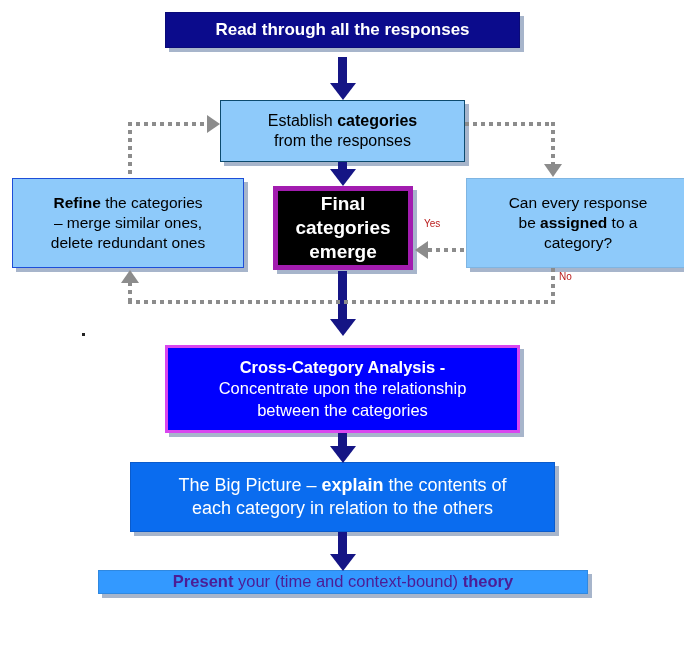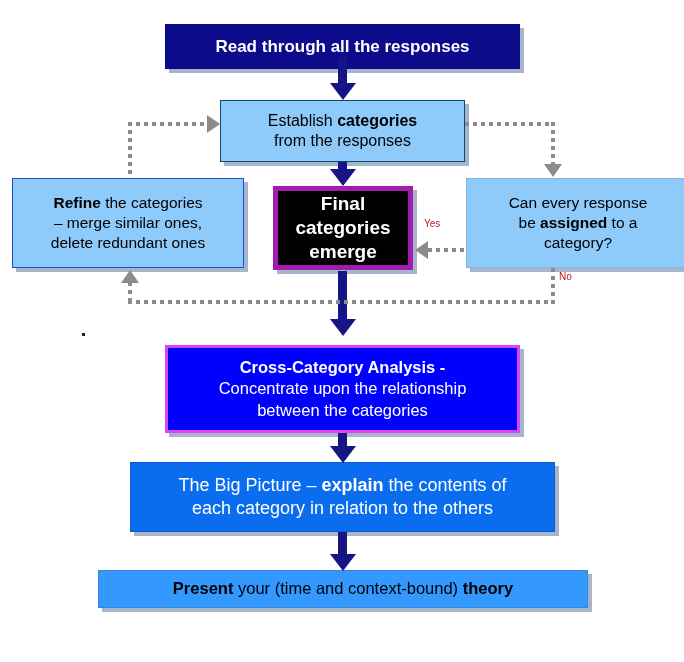--- a/index.html
+++ b/index.html
@@ -23,21 +23,21 @@
     justify-content: center;
     text-align: center;
     line-height: 1.28;
     box-shadow: 4px 4px 0 rgba(60,90,140,0.45);
   }
   .node .txt { width: 100%; padding: 0 6px; }
   .node b { font-weight: bold; }
 
   
   .n-read {
-    left: 165px; top: 24px; width: 355px; height: 45px;
+    left: 165px; top: 12px; width: 355px; height: 36px;
     background: #0B0B8C;
     border: 1px solid #0a0a78;
     color: #ffffff;
     font-size: 17px; font-weight: bold;
   }
   .n-establish {
     left: 220px; top: 100px; width: 245px; height: 62px;
     background: #8ECAFA;
     border: 1px solid #0c4a6e;
     color: #000000;
@@ -72,24 +72,24 @@
     font-size: 16.5px;
   }
   .n-big {
     left: 130px; top: 462px; width: 425px; height: 70px;
     background: #0A6CEF;
     border: 1px solid #0a5bcc;
     color: #ffffff;
     font-size: 18px;
   }
   .n-present {
-    left: 98px; top: 570px; width: 490px; height: 38px;
+    left: 98px; top: 570px; width: 490px; height: 24px;
     background: #3399FF;
     border: 1px solid #2f88e0;
-    color: #000000;
+    color: #4c1d95;
     font-size: 16.5px;
   }
 
   
   .sarrow-line {
     position: absolute;
     background: #151585;
     width: 9px;
   }
   .sarrow-head {

